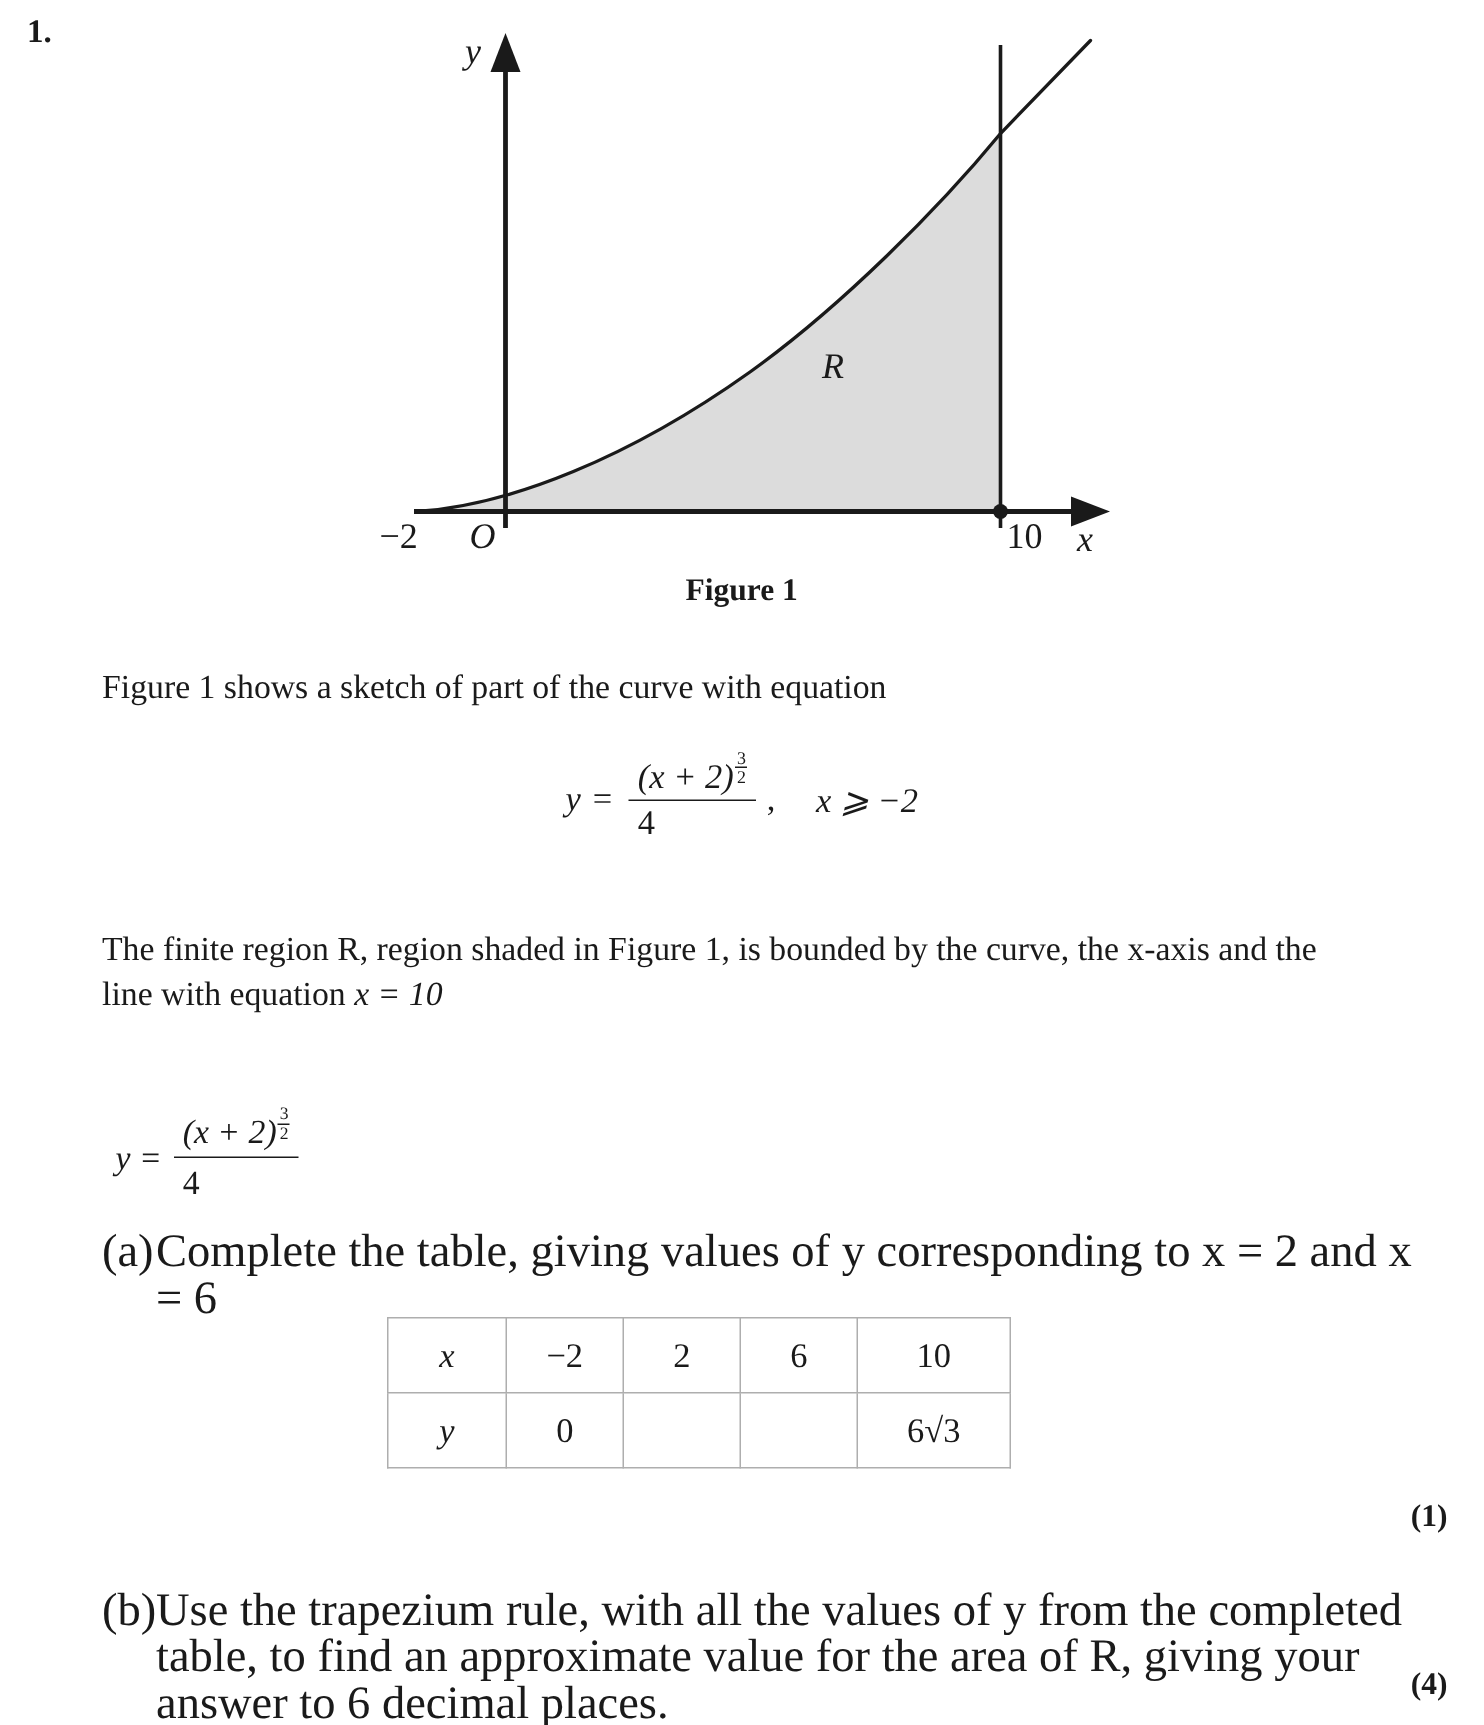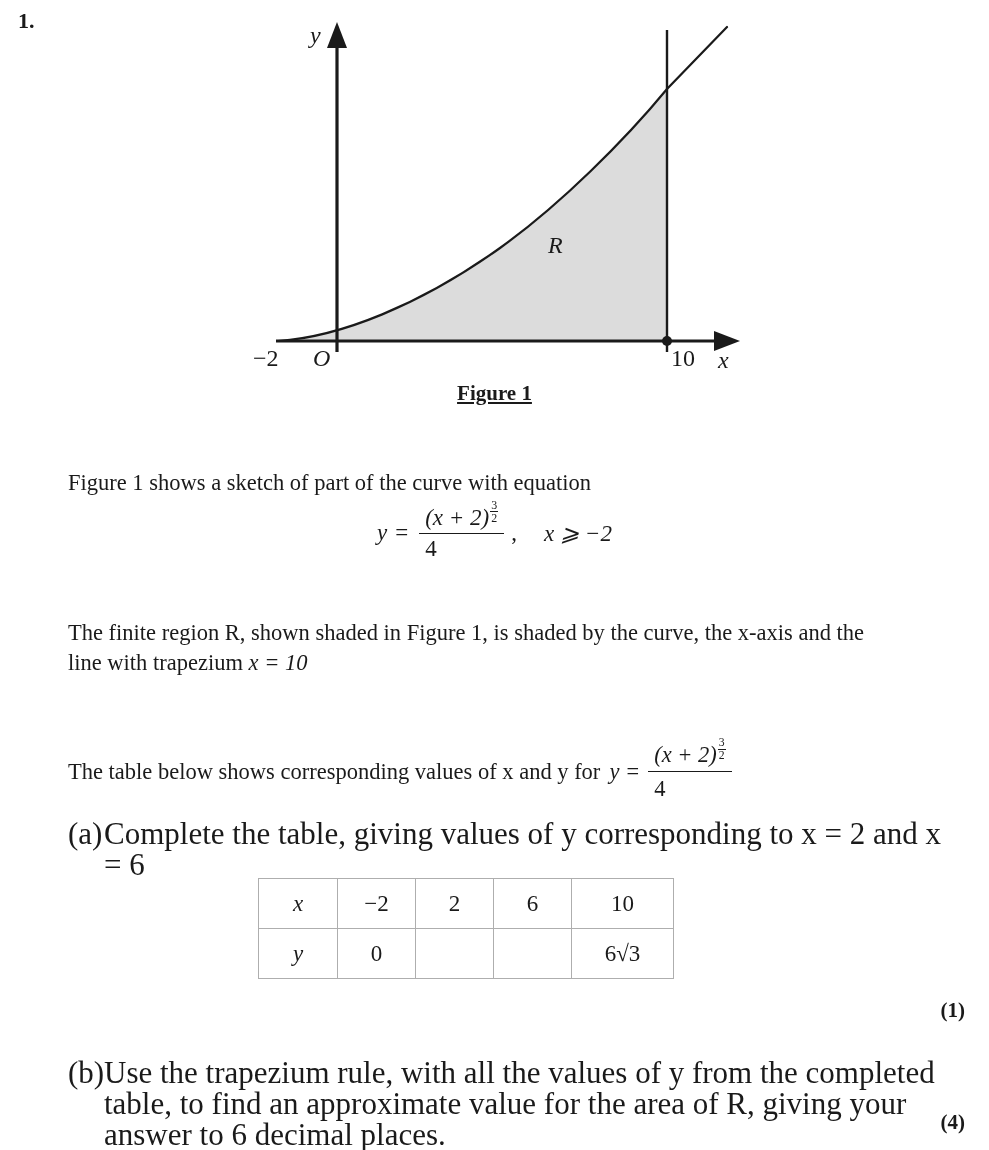--- a/index.html
+++ b/index.html
@@ -34,21 +34,20 @@
     height: 375px;
   }
   .figure-caption {
     position: absolute;
     left: 0;
     top: 381px;
     width: 989px;
     text-align: center;
     font-size: 21px;
     font-weight: bold;
-    text-decoration: underline;
   }
 
   
   .para {
     position: absolute;
     font-size: 22.5px;
     line-height: 30px;
   }
   .para.indent-body { left: 68px; width: 910px; }
 
@@ -185,46 +184,45 @@
 
   <div style="position:absolute;left:253px;top:345px;font-size:24px;">−2</div>
 
   <div style="position:absolute;left:671px;top:345px;font-size:24px;">10</div>
 
   <div style="position:absolute;left:548px;top:232px;font-size:24px;font-style:italic;">R</div>
 </div>
 
 <div class="figure-caption">Figure 1</div>
 
-<div class="para indent-body" style="top:468px;">Figure 1 shows a sketch of part of the curve with equation</div>
+<div class="para indent-body" style="top:443px;">Figure 1 shows a sketch of part of the curve with equation</div>
 
 <div class="eqn-display">
   <span class="mathrow">
     <span class="it">y</span>
     <span style="margin:0 8px;">=</span>
     <span class="frac">
       <span class="num"><span class="it">(x + 2)</span><span class="sup-frac">
           <span class="sn">3</span>
           <span class="sd">2</span>
         </span></span>
       <span class="den">4</span>
     </span>
     <span class="comma">,</span>
     <span class="domain-cond it">x ⩾ −2</span>
   </span>
 </div>
 
-<div class="para indent-body" style="top:618px;">The finite region R, shown shaded in Figure 1, is shaded by the curve, the x-axis and the</div>
+<div class="para indent-body" style="top:618px;">The finite region R, region shaded in Figure 1, is bounded by the curve, the x-axis and the</div>
 <div class="para indent-body" style="top:648px;">
-  <span>line with trapezium </span><span class="it">x = 10</span>
+  <span>line with equation </span><span class="it">x = 10</span>
 </div>
 
 <div class="para" style="left:68px;top:740px;width:910px;">
   <span class="inline-frac-host">
-    <span>The table below shows corresponding values of x and y for</span>
     <span style="margin:0 0 0 9px;" class="it">y =</span>
     <span class="frac" style="margin-left:8px;">
       <span class="num"><span class="it">(x + 2)</span><span class="sup-frac">
           <span class="sn">3</span>
           <span class="sd">2</span>
         </span></span>
       <span class="den">4</span>
     </span>
   </span>
 </div>

